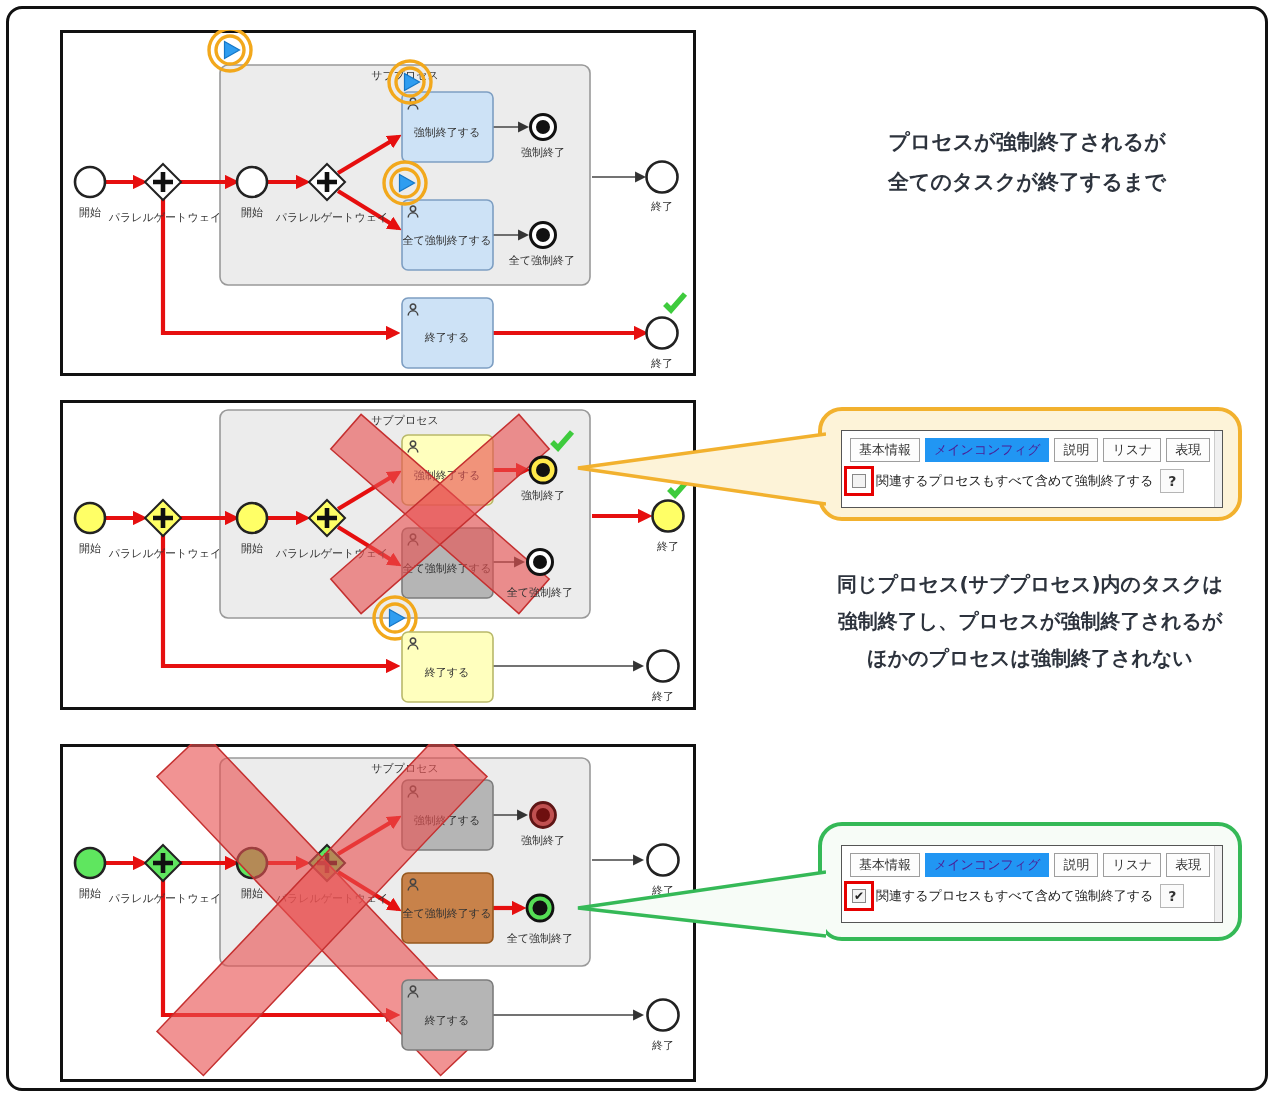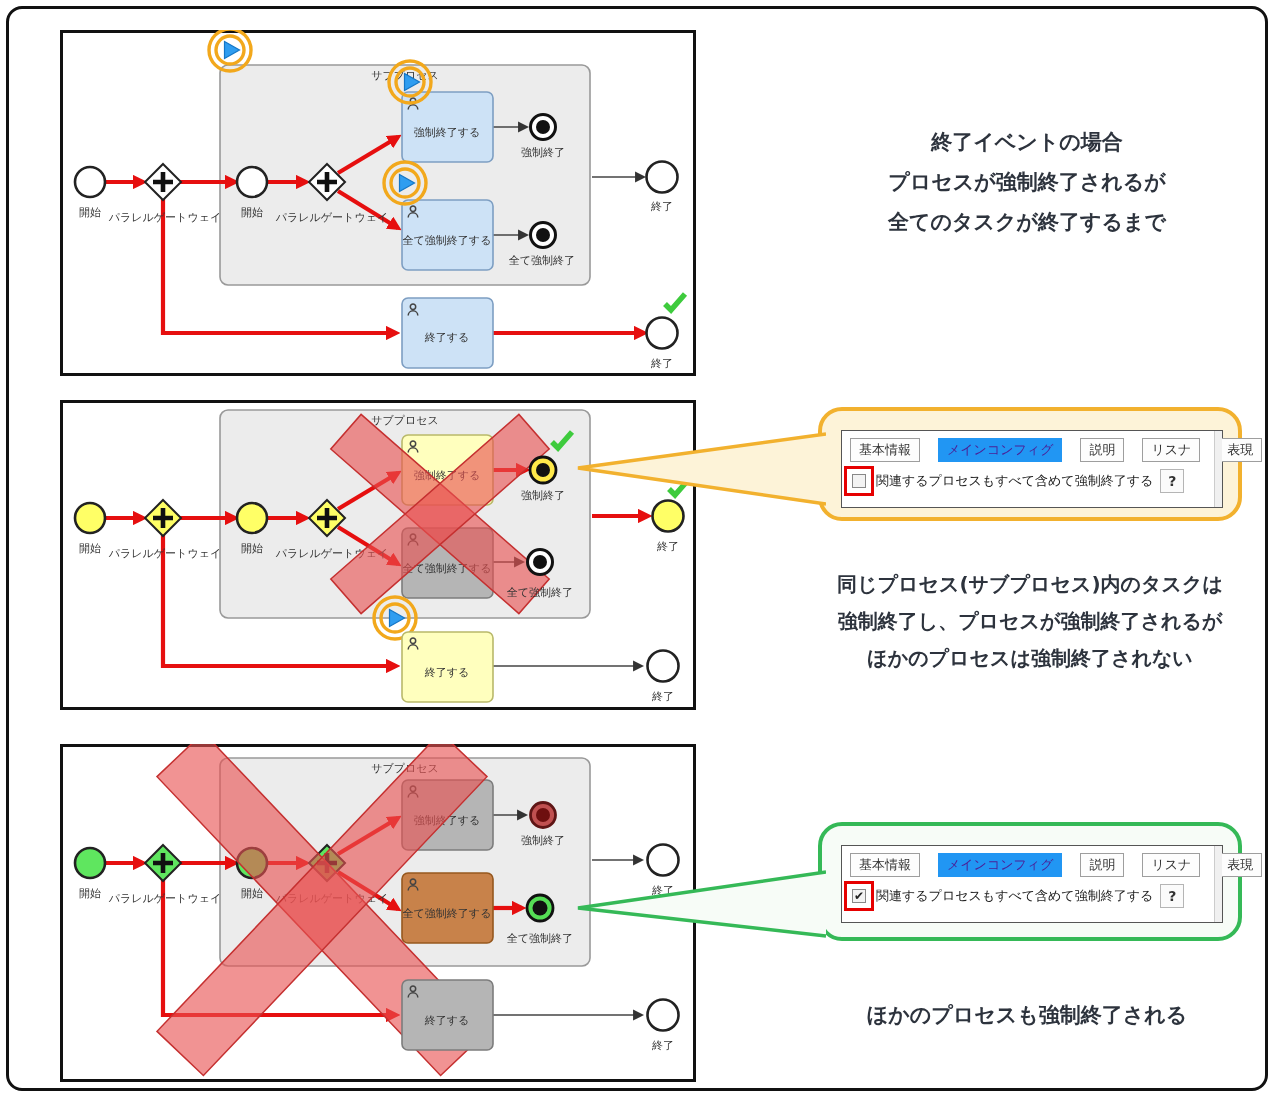--- a/index.html
+++ b/index.html
@@ -53,21 +53,21 @@
   #pointer-green{left:576px;top:864px;}
   .ptr-y-fill{fill:var(--callout-yellow-bg);}
   .ptr-y-line{fill:none;stroke:var(--callout-yellow);stroke-width:3.5;}
   .ptr-g-fill{fill:var(--callout-green-bg);}
   .ptr-g-line{fill:none;stroke:var(--callout-green);stroke-width:3.5;}
   
   .mini-shot{position:absolute;left:19px;top:19px;width:382px;height:78px;background:#fff;
              border:1.5px solid #555;box-sizing:border-box;}
   .mini-shot .scroll-strip{position:absolute;right:0;top:0;width:7px;height:100%;
              background:#f0f0f0;border-left:1px solid #ccc;}
-  .tabs{display:flex;gap:18px;margin:7px 7px 0 8px;align-items:flex-end;}
+  .tabs{display:flex;gap:5px;margin:7px 7px 0 8px;align-items:flex-end;}
   .tab{font-size:13px;color:#333;border:1px solid #9e9e9e;background:#fdfdfd;
        padding:3px 8px;white-space:nowrap;line-height:16px;}
   .tab.selected{background:var(--tab-selected-blue);color:#4c1d95;border-color:var(--tab-selected-blue);}
   .cbrow{display:flex;align-items:center;margin:4px 0 0 2px;}
   .red-hl{width:24px;height:24px;border:3px solid var(--highlight-red);
           display:inline-flex;align-items:center;justify-content:center;flex:0 0 auto;}
   .cb{width:14px;height:14px;border:1px solid #888;background:#f3f3f3;display:inline-flex;
       align-items:center;justify-content:center;font-size:12px;line-height:12px;color:#222;box-sizing:border-box;}
   .cb-label{font-size:13px;color:#222;margin-left:2px;white-space:nowrap;}
   .help-btn{width:22px;height:22px;border:1px solid #b5b5b5;background:#fbfbfb;color:#333;
@@ -312,31 +312,27 @@
     <g class="person" transform="translate(413,992)">
       <circle cx="0" cy="-3.2" r="2.7"></circle>
         <path d="M-4.8,5.6 a4.8,4.8 0 0 1 9.6,0"></path>
     </g>
     <text class="lbl" x="447" y="1024">終了する</text>
     <circle class="n-white" cx="663" cy="1015" r="15.5"></circle>
     <text class="lbl" x="663" y="1049">終了</text>
   </svg>
 
   <div class="note" id="note1">
-    <div>終了イベントの場合</div>
     <div>プロセスが強制終了されるが</div>
     <div>全てのタスクが終了するまで</div>
   </div>
   <div class="note" id="note2">
     <div>同じプロセス(サブプロセス)内のタスクは</div>
     <div>強制終了し、プロセスが強制終了されるが</div>
     <div>ほかのプロセスは強制終了されない</div>
-  </div>
-  <div class="note" id="note3">
-    <div>ほかのプロセスも強制終了される</div>
   </div>
 
   <div class="bubble" id="bubble-yellow">
     <div class="mini-shot">
       <div class="scroll-strip"></div>
       <div class="tabs">
         <span class="tab">基本情報</span>
         <span class="tab selected">メインコンフィグ</span>
         <span class="tab">説明</span>
         <span class="tab">リスナ</span>

